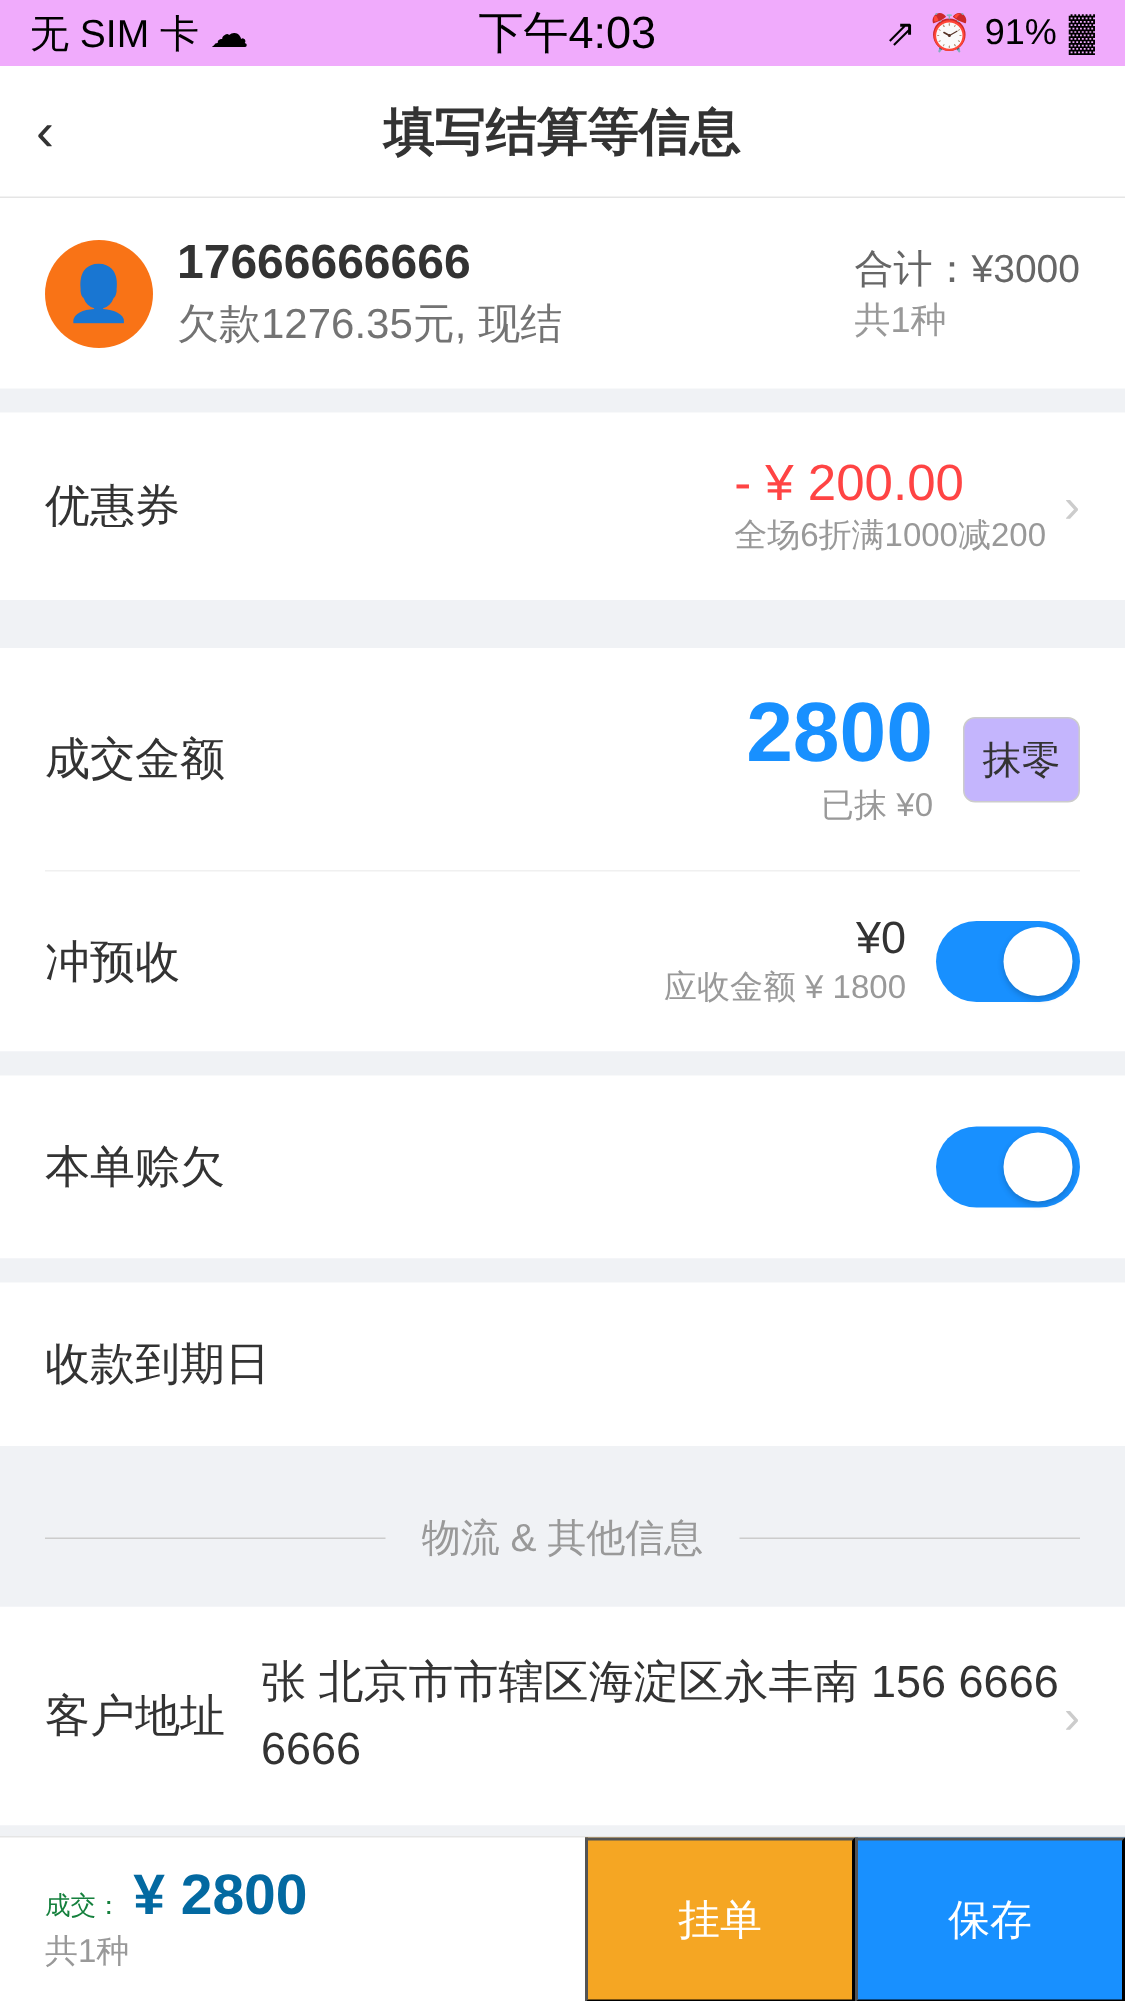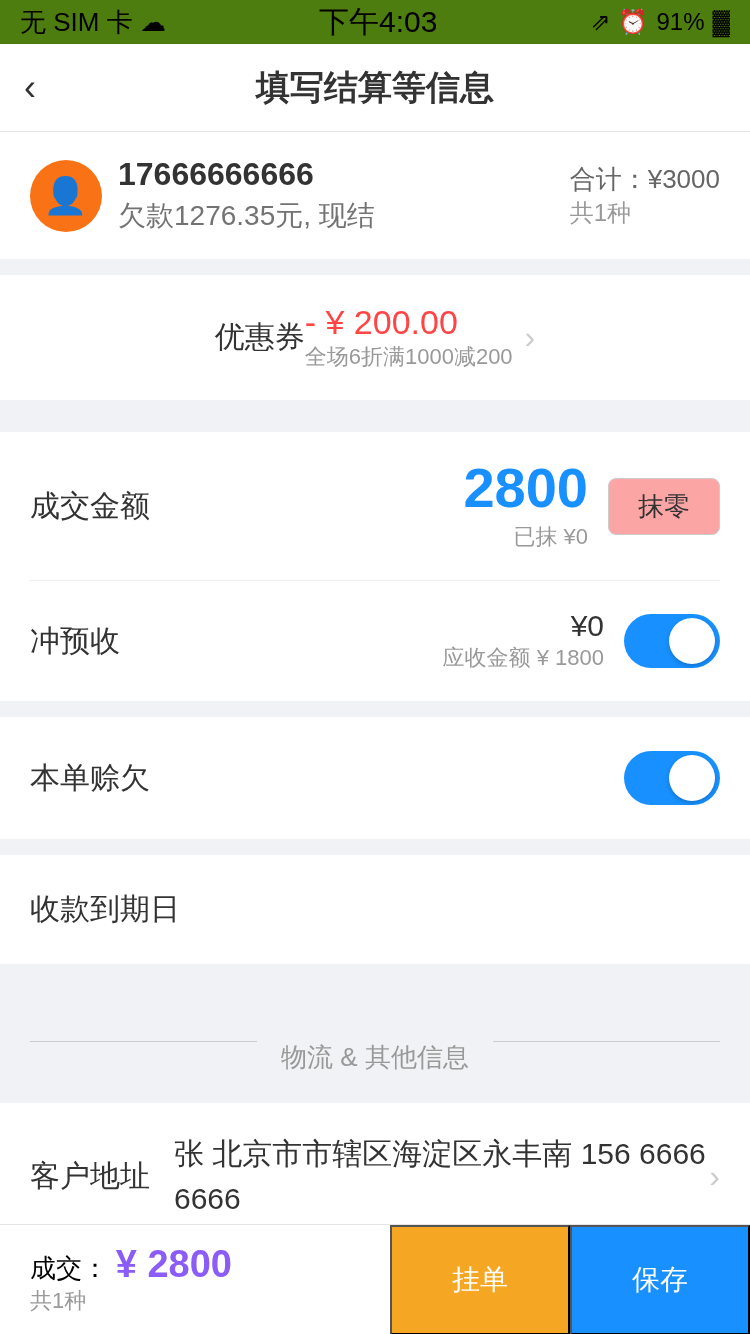--- a/index.html
+++ b/index.html
@@ -9,21 +9,21 @@
       min-height: 1334px;
       font-family: -apple-system, "PingFang SC", "Helvetica Neue", sans-serif;
       background: #f0f2f5;
       font-size: 28px;
       color: #333;
     }
 
     
     .status-bar {
       height: 44px;
-      background: #4d7c0f;
+      background: #f0abfc;
       display: flex;
       align-items: center;
       justify-content: space-between;
       padding: 0 20px;
       font-size: 26px;
       color: #000;
     }
     .status-left { display: flex; align-items: center; gap: 8px; }
     .status-center { font-size: 30px; font-weight: 500; }
     .status-right { display: flex; align-items: center; gap: 8px; font-size: 24px; }
@@ -105,21 +105,21 @@
     
     .section {
       background: #fff;
       margin-bottom: 16px;
     }
 
     
     .row {
       display: flex;
       align-items: center;
-      justify-content: center;
+      justify-content: space-between;
       padding: 28px 30px;
       border-bottom: 1px solid #f0f0f0;
       background: #fff;
     }
     .row:last-child { border-bottom: none; }
     .row-label {
       font-size: 30px;
       color: #333;
     }
     .row-right {
@@ -179,24 +179,24 @@
     }
     .amount-sub {
       font-size: 22px;
       color: #999;
       text-align: right;
       margin-top: 6px;
     }
     .round-btn {
       border: 1px solid #ccc;
       border-radius: 8px;
-      padding: 10px 29px;
+      padding: 10px 12px;
       font-size: 26px;
       color: #333;
-      background: #fca5a5;
+      background: #c4b5fd;
       cursor: pointer;
     }
 
     
     .toggle {
       width: 96px;
       height: 54px;
       border-radius: 27px;
       background: #1890ff;
       position: relative;
@@ -275,21 +275,20 @@
     }
     .logistics-line {
       flex: 1;
       height: 1px;
       background: #ccc;
     }
     .logistics-text {
       font-size: 26px;
       color: #999;
       padding: 0 24px;
-      margin-top: 32px;
     }
 
     
     .address-row {
       display: flex;
       align-items: center;
       justify-content: space-between;
       padding: 28px 30px;
       background: #fff;
     }
@@ -316,27 +315,27 @@
       background: #fff;
       display: flex;
       align-items: center;
       border-top: 1px solid #e5e5e5;
     }
     .bottom-summary {
       flex: 1;
       padding: 0 30px;
     }
     .bottom-summary .summary-title {
-      font-size: 26px;
-      color: #000000;
+      font-size: 17px;
+      color: #15803d;
     }
     .bottom-summary .summary-amount {
       font-size: 38px;
       font-weight: 700;
-      color: #8b5cf6;
+      color: #0369a1;
     }
     .bottom-summary .summary-count {
       font-size: 22px;
       color: #999;
     }
     .bottom-btn {
       height: 110px;
       width: 180px;
       display: flex;
       align-items: center;

